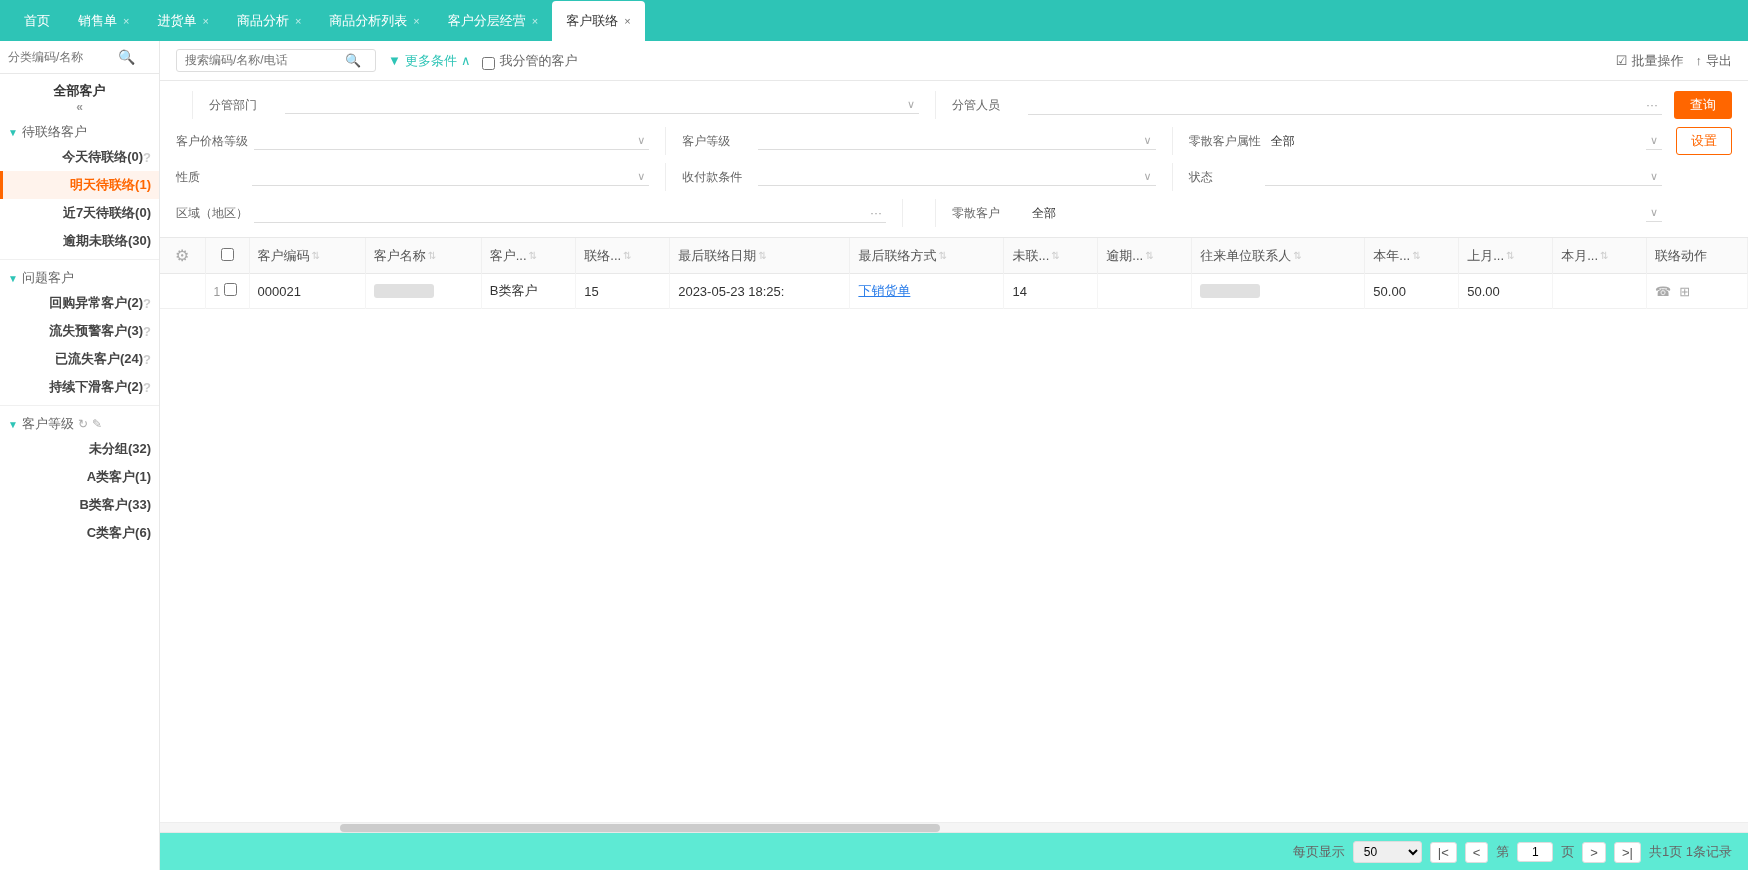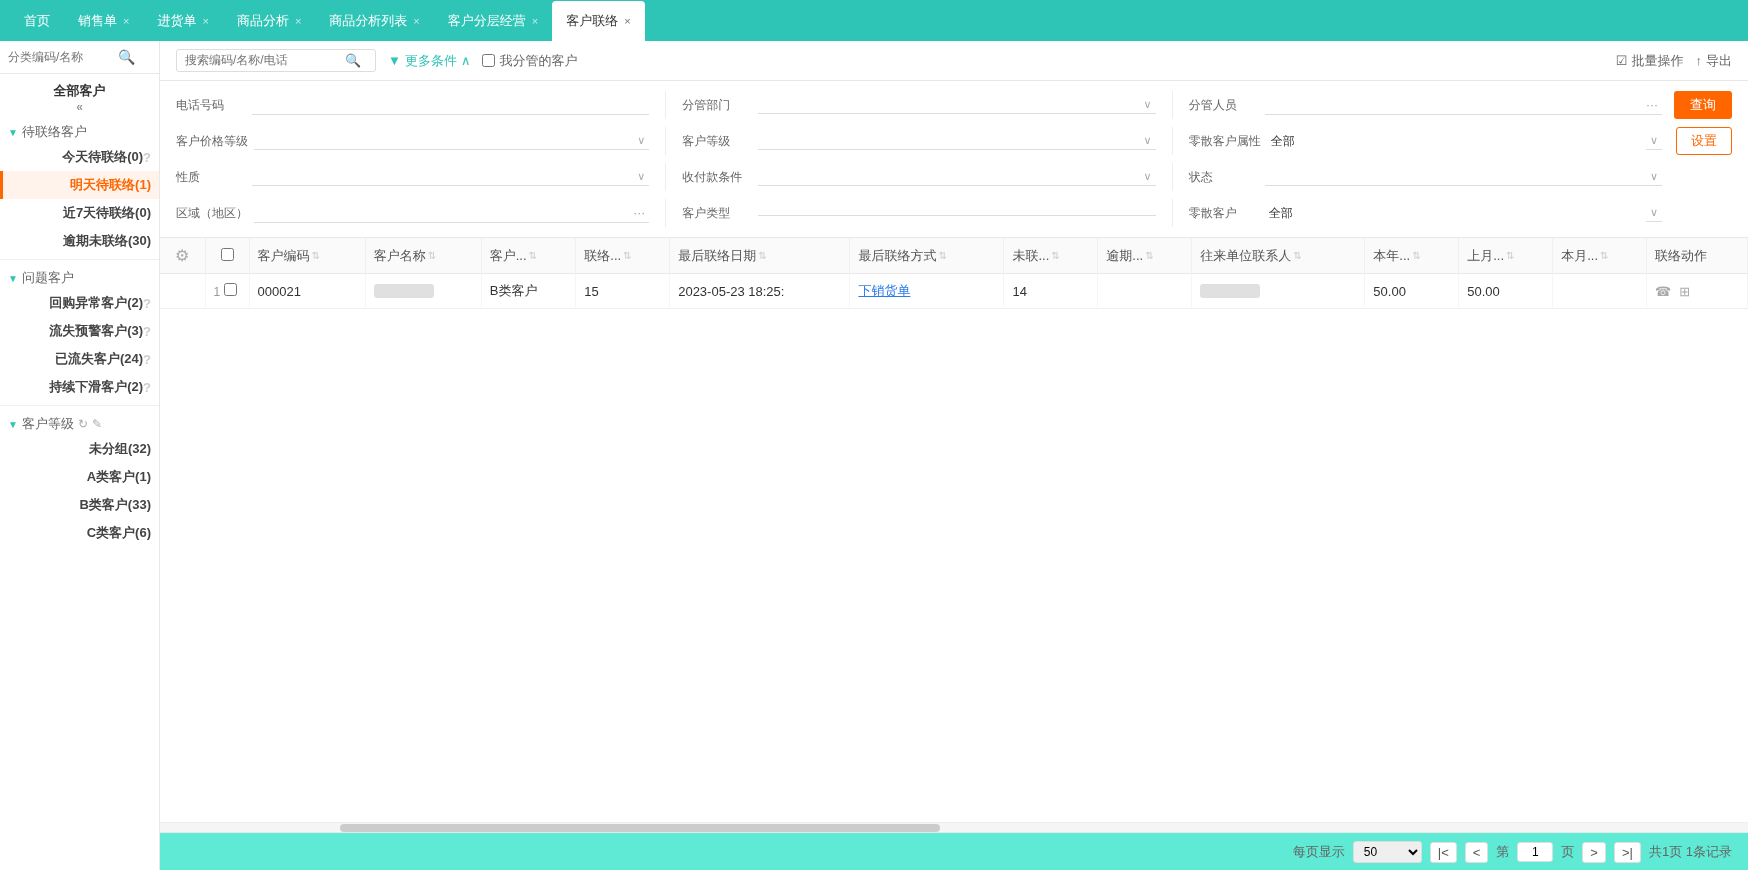--- a/index.html
+++ b/index.html
@@ -159,21 +159,21 @@
     .more-conditions {
       display: flex;
       align-items: center;
       color: #2ec4b6;
       cursor: pointer;
       font-size: 12px;
       gap: 4px;
     }
     .my-customers {
       display: flex;
-      align-items: center;
+      align-items: flex-end;
       gap: 4px;
       font-size: 12px;
       color: #666;
       cursor: pointer;
     }
     .search-bar-right {
       margin-left: auto;
       display: flex;
       gap: 12px;
     }
@@ -516,24 +516,20 @@
           <span>导出</span>
         </div>
       </div>
     </div>
 
     <div class="filter-panel">
       <div style="display:flex;gap:0;align-items:flex-start;">
         <div style="flex:1;">
 
           <div class="filter-row">
-            <div class="filter-cell">
-              <span class="filter-label">电话号码</span>
-              <input class="filter-input" type="text" style="">
-            </div>
             <div class="filter-divider"></div>
             <div class="filter-cell">
               <span class="filter-label">分管部门</span>
               <div class="filter-select">
                 <span></span>
                   <span class="filter-select-arrow">∨</span>
               </div>
             </div>
             <div class="filter-divider"></div>
             <div class="filter-cell">
@@ -599,26 +595,20 @@
 
           <div class="filter-row">
             <div class="filter-cell">
               <span class="filter-label">区域（地区）</span>
               <div class="filter-select">
                 <span></span>
                   <span class="filter-more">···</span>
               </div>
             </div>
             <div class="filter-divider"></div>
-            <div class="filter-cell">
-              <span class="filter-label">客户类型</span>
-              <div class="filter-select">
-                <span></span>
-              </div>
-            </div>
             <div class="filter-divider"></div>
             <div class="filter-cell">
               <span class="filter-label">零散客户</span>
               <span style="color:#333;font-size:12px;margin-left:4px;">全部</span>
               <div class="filter-select" style="flex:none;margin-left:auto;">
                 <span class="filter-select-arrow">∨</span>
               </div>
             </div>
           </div>
         </div>

